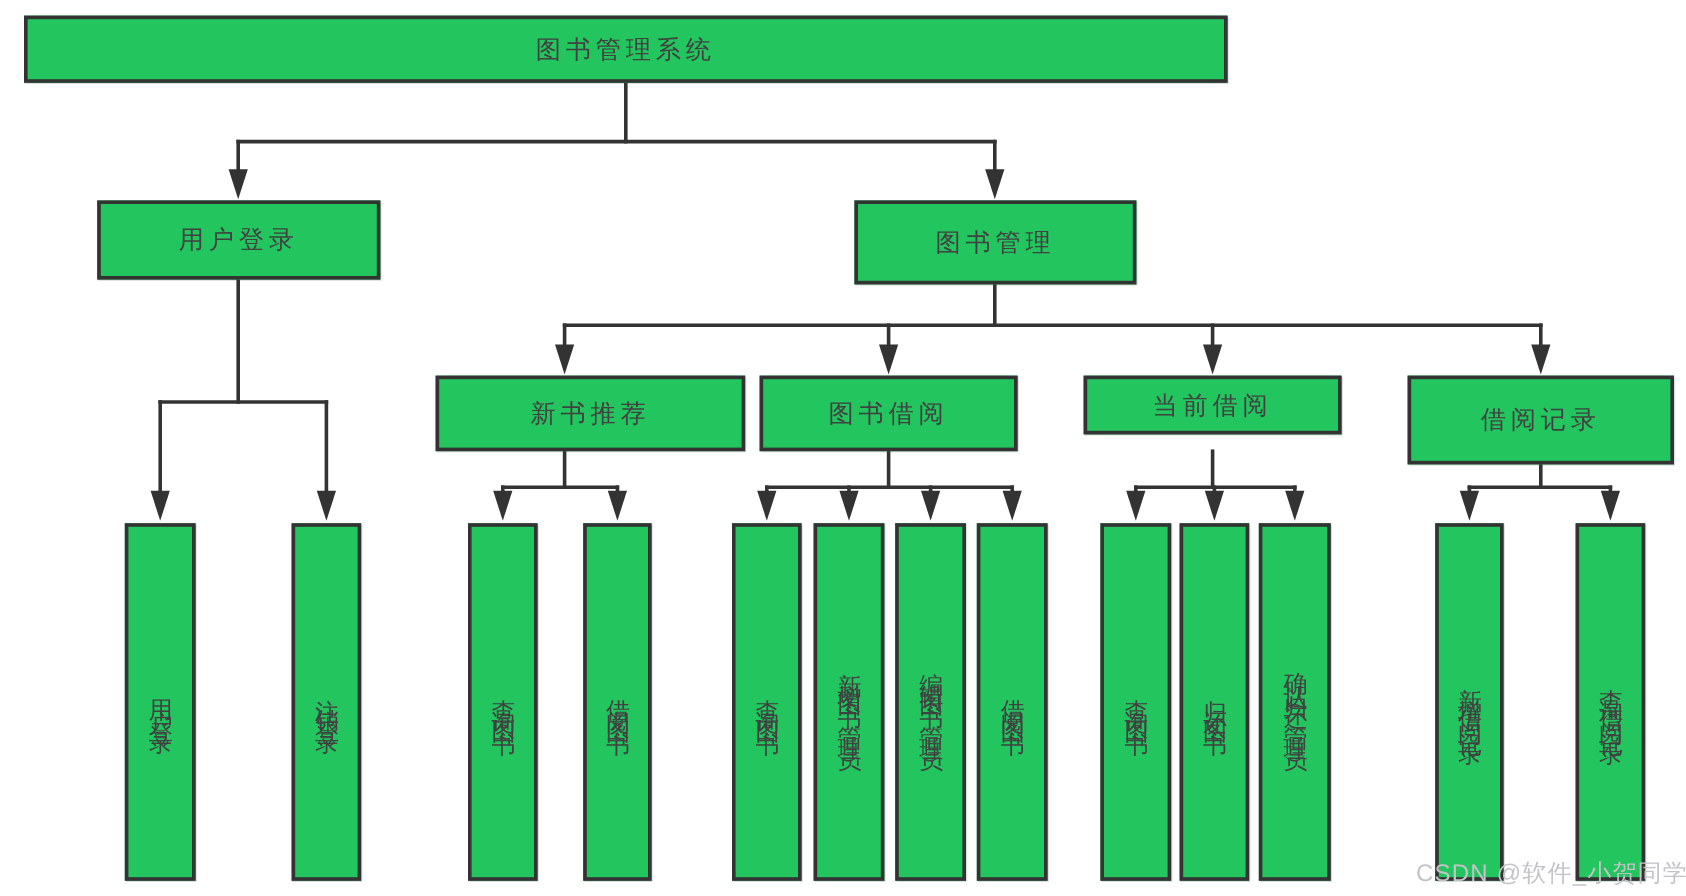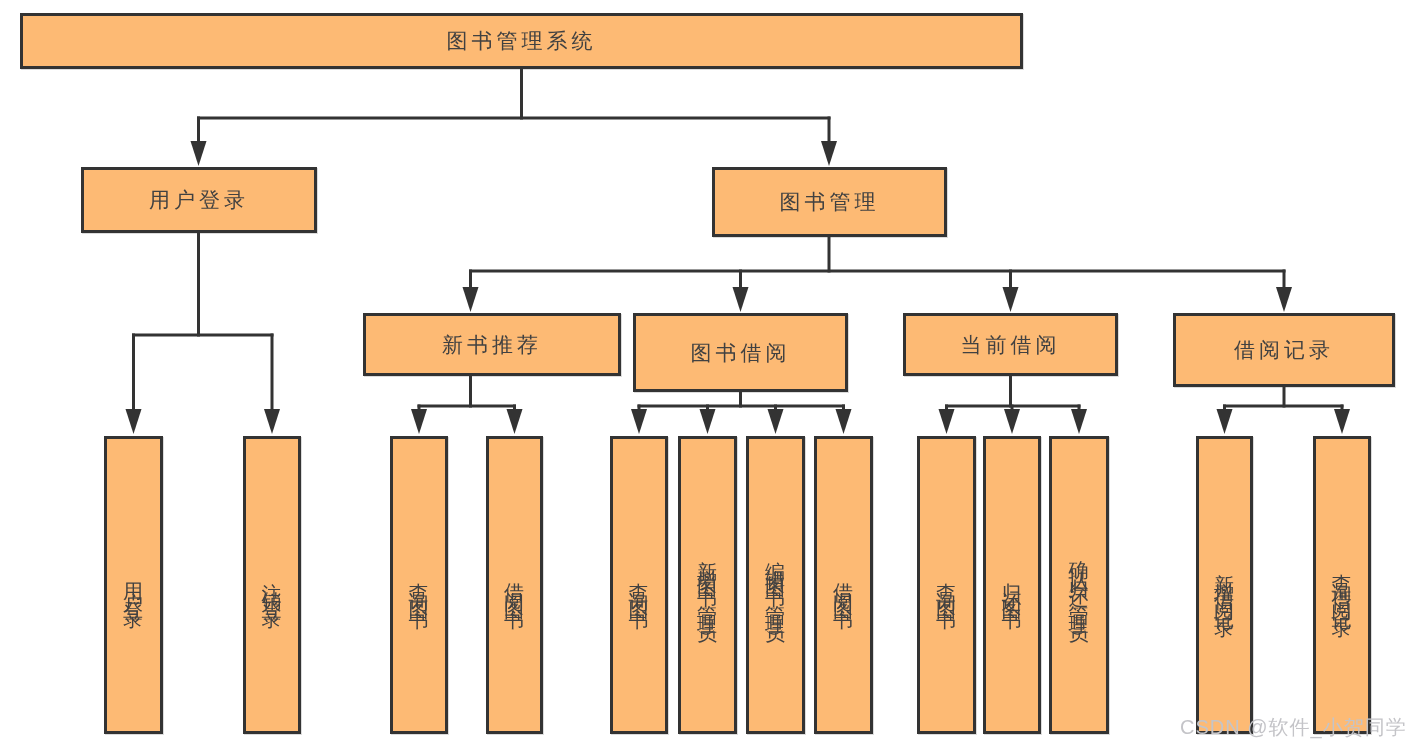--- a/index.html
+++ b/index.html
@@ -30,21 +30,21 @@
     stroke-width: 3;
     stroke-linecap: square;
   }
   .connectors polygon {
     fill: var(--line);
   }
   .box {
     position: absolute;
     box-sizing: border-box;
     border: 3px solid var(--line);
-    background: #fdba74;
+    background: #22c55e;
     display: flex;
     align-items: center;
     justify-content: center;
     box-shadow: 1px 1px 0 rgba(60,60,60,0.18);
   }
   .hlabel {
     font-size: 21px;
     letter-spacing: 4px;
     color: var(--text);
     white-space: nowrap;
@@ -142,24 +142,24 @@
   <div class="box" style="left:81px; top:167px; width:236px; height:66px">
     <span class="hlabel">用户登录</span>
   </div>
   <div class="box" style="left:712px; top:167px; width:235px; height:70px">
     <span class="hlabel">图书管理</span>
   </div>
 
   <div class="box" style="left:363px; top:313px; width:258px; height:63px">
     <span class="hlabel">新书推荐</span>
   </div>
-  <div class="box" style="left:633px; top:313px; width:215px; height:79px">
+  <div class="box" style="left:633px; top:313px; width:215px; height:63px">
     <span class="hlabel">图书借阅</span>
   </div>
-  <div class="box" style="left:903px; top:313px; width:215px; height:63px">
+  <div class="box" style="left:903px; top:313px; width:215px; height:49px">
     <span class="hlabel">当前借阅</span>
   </div>
   <div class="box" style="left:1173px; top:313px; width:222px; height:74px">
     <span class="hlabel">借阅记录</span>
   </div>
 
   <div class="box" style="left:104px; top:436px; width:59px; height:298px">
     <span class="vlabel">用户登录</span>
   </div>
   <div class="box" style="left:243px; top:436px; width:58px; height:298px">

